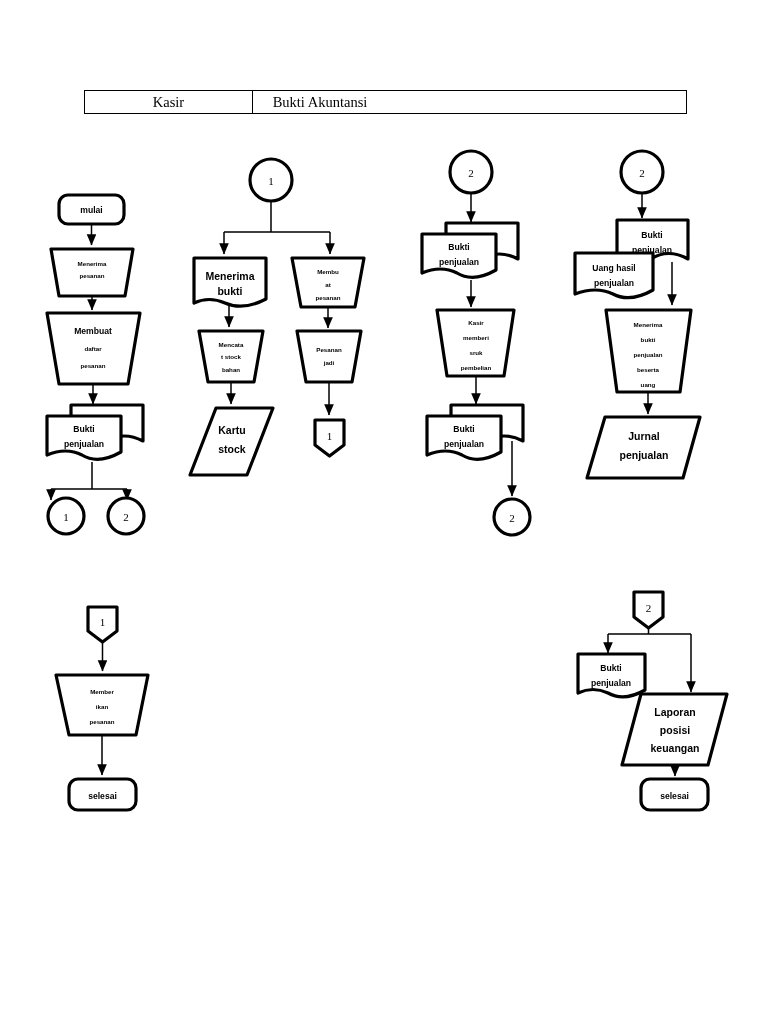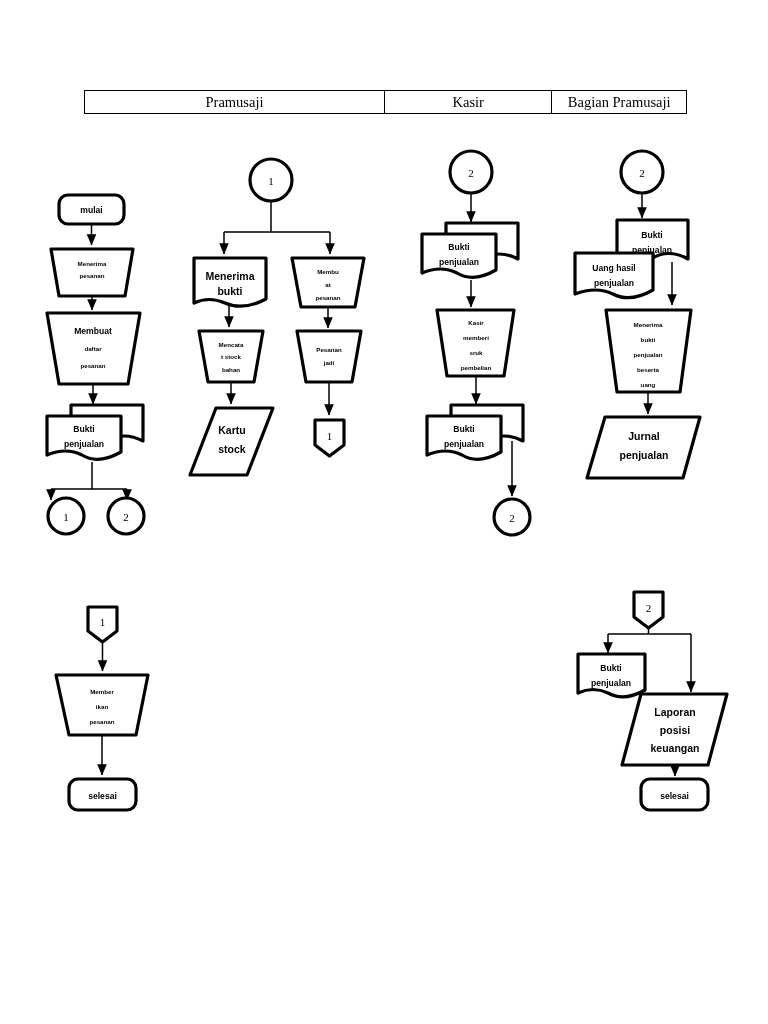--- a/index.html
+++ b/index.html
@@ -22,23 +22,22 @@
   svg#flow .lbl-m{font-size:8.6px;font-weight:bold;}
   svg#flow .lbl-l{font-size:10.5px;font-weight:bold;}
   svg#flow .lbl-n{font-size:11px;font-weight:normal;font-family:"Liberation Serif",serif;}
 </style>
 </head>
 <body>
 
 <div id="page">
 
   <div class="hdr" style="left:84px;top:90px;width:603px;height:24px;">
-    <div class="hdr-cell" style="width:301px;">Pramusaji</div>
     <div class="hdr-cell" style="width:168px;">Kasir</div>
-    <div class="hdr-cell" style="width:134px;">Bagian Pramusaji</div>
+    <div class="hdr-cell" style="width:134px;">Bukti Akuntansi</div>
   </div>
 
   <svg id="flow" viewBox="0 0 768 1024">
     <defs>
       <marker id="ah" markerWidth="9" markerHeight="9" refX="7.2" refY="3.2" orient="auto" markerUnits="strokeWidth">
         <path d="M0,0 L7.6,3.2 L0,6.4 z" fill="#000"></path>
       </marker>
     </defs>
 
     <g>

